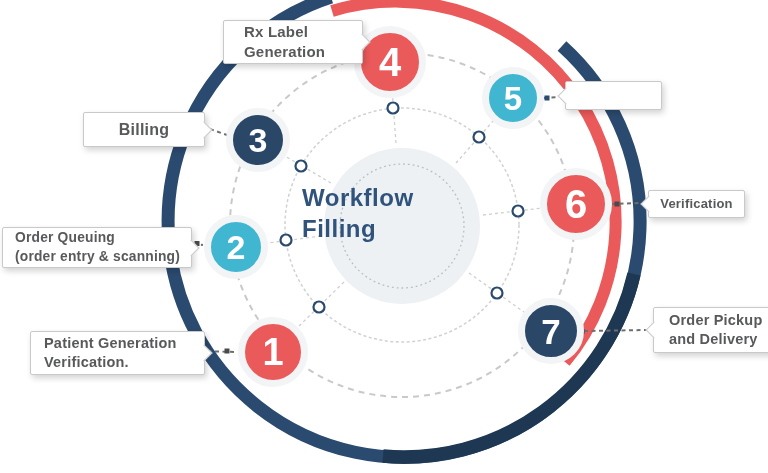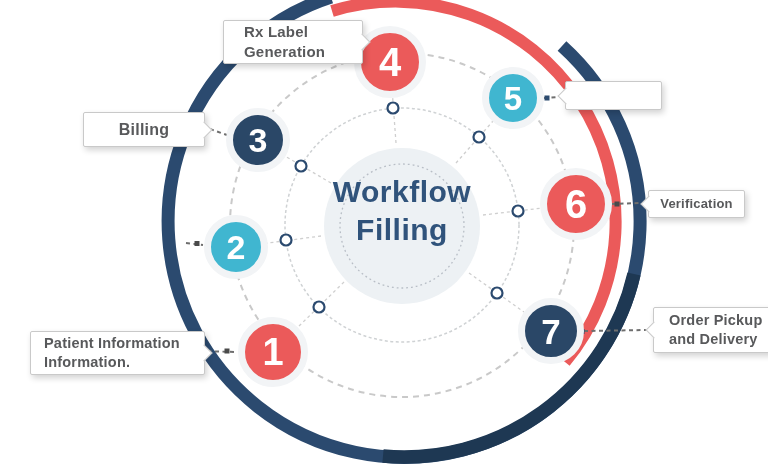--- a/index.html
+++ b/index.html
@@ -45,22 +45,22 @@
 
   .ptr{
     position:absolute;width:11px;height:11px;background:#fff;
     top:50%;margin-top:-6px;transform:rotate(45deg);
   }
   .pr{right:-6px;border-top:1px solid #c9c9c9;border-right:1px solid #c9c9c9;}
   .pl{left:-6px; border-bottom:1px solid #c9c9c9;border-left:1px solid #c9c9c9;}
 
   
   #title{
-    position:absolute;left:302px;top:173px;width:200px;z-index:1;
-    text-align:center;color:#30537B;font-weight:bold;font-size:30px;line-height:1.28;
+    position:absolute;left:302px;top:183px;width:200px;z-index:1;
+    color:#30537B;font-weight:bold;font-size:24px;line-height:1.28;
     letter-spacing:.5px;
   }
 </style>
 </head>
 <body>
 
 <div id="stage">
 
   <svg id="rings" width="768" height="473" viewBox="0 0 768 473">
 
@@ -137,22 +137,27 @@
       <span>5</span>
     </div>
   <div class="node red" id="c6">
       <span>6</span>
     </div>
   <div class="node navyc" id="c7">
       <span>7</span>
     </div>
 
   <div class="lbl" id="b1">
-    <span>Patient Information</span>
-    <span>Information.</span>
+    <span>Patient Generation</span>
+    <span>Verification.</span>
+    <span class="ptr pr"></span>
+  </div>
+  <div class="lbl" id="b2">
+    <span>Order Queuing</span>
+    <span>(order entry &amp; scanning)</span>
     <span class="ptr pr"></span>
   </div>
   <div class="lbl" id="b4">
     <span>Rx Label</span>
     <span>Generation</span>
     <span class="ptr pr"></span>
   </div>
   <div class="lbl" id="b3">
     <span>Billing</span>
     <span class="ptr pr"></span>

